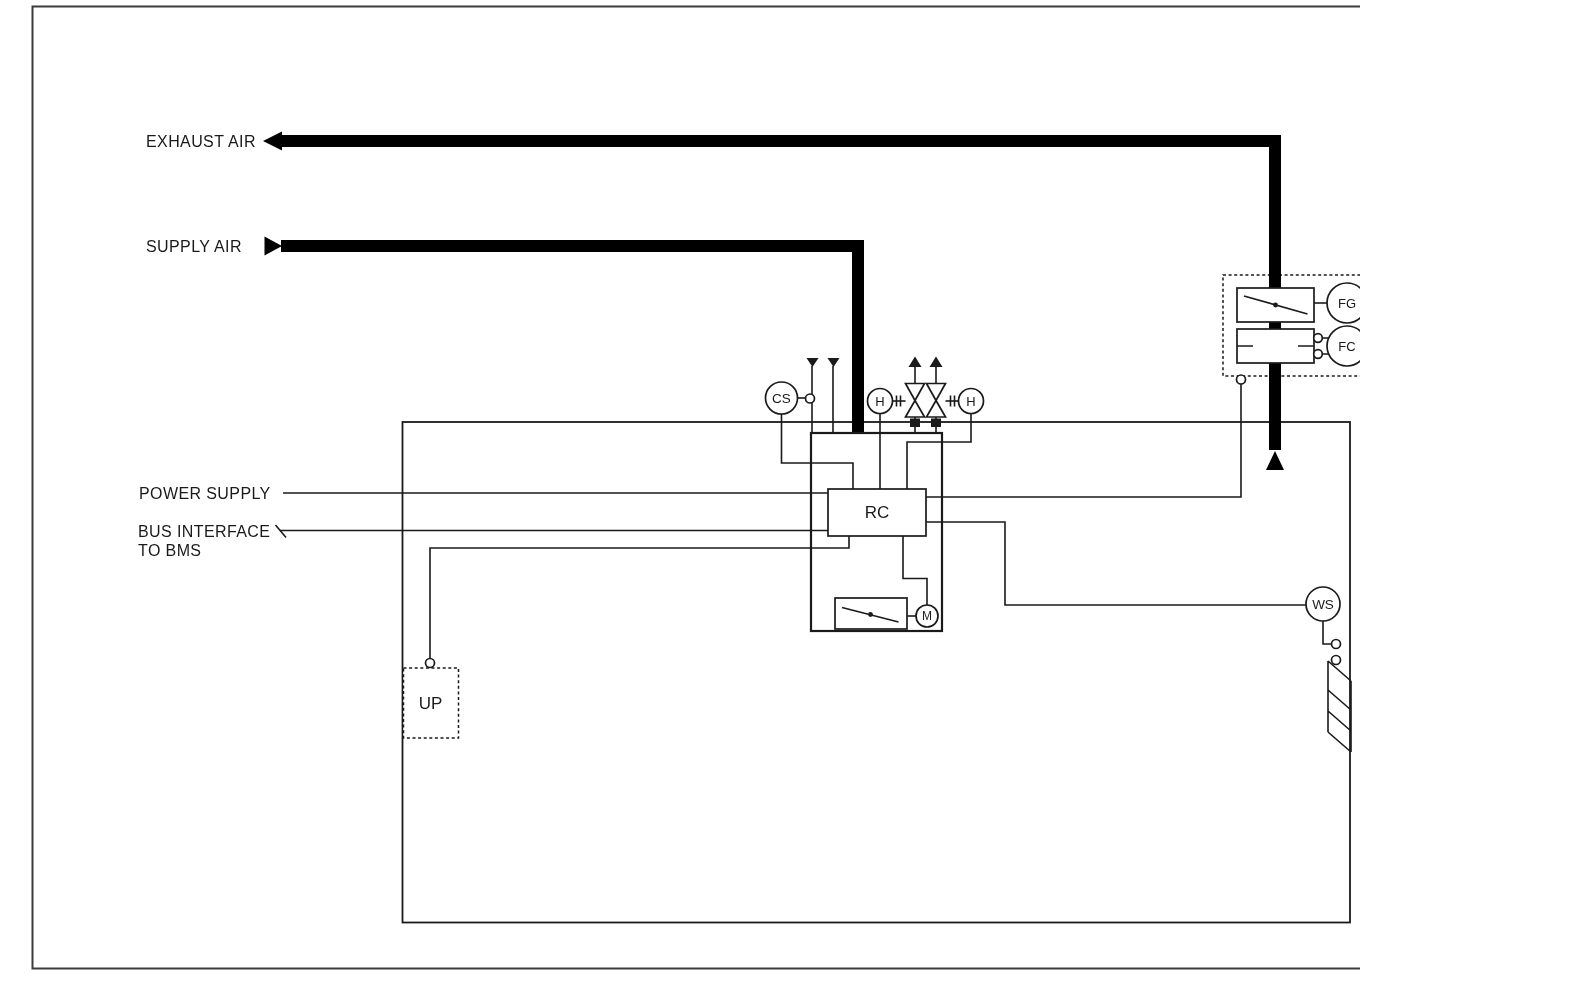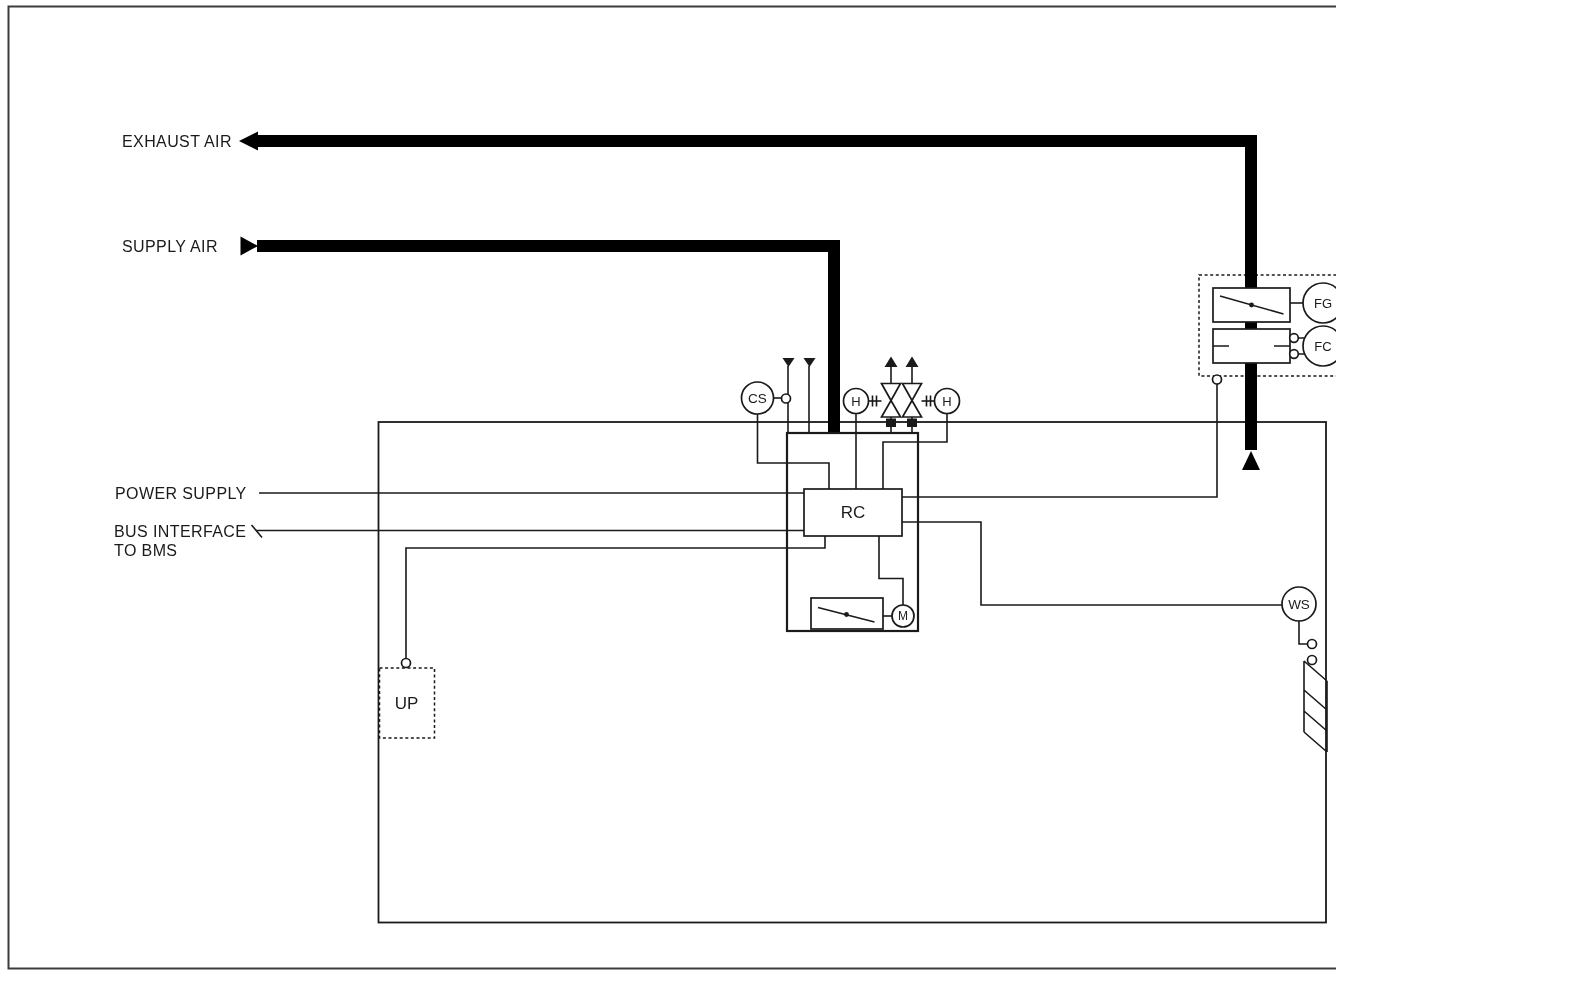--- a/index.html
+++ b/index.html
@@ -1,16 +1,16 @@
 <!DOCTYPE html>
 <html style="--color-background: #ffffff; --color-line: #1a1a1a; --color-duct: #000000; --color-frame: #3c3c3c;"><head>
 <meta charset="utf-8">
 <style>
   html,body{margin:0;padding:0;background:#fff;}
-  .stage{position:relative;width:1336px;height:982px;background:var(--color-background,#fff);overflow:hidden;}
+  .stage{position:relative;width:1336px;height:982px;background:var(--color-background,#fff);overflow:hidden;padding-left:24px;}
   svg{display:block;}
   .frame{fill:none;stroke:var(--color-frame,#3c3c3c);stroke-width:2;}
   .duct{fill:none;stroke:var(--color-duct,#000);stroke-width:12;}
   .duct-fill{fill:var(--color-duct,#000);stroke:none;}
   .roombox{fill:none;stroke:var(--color-line,#1a1a1a);stroke-width:1.8;}
   .wire{fill:none;stroke:var(--color-line,#1a1a1a);stroke-width:1.6;}
   .encl{fill:none;stroke:var(--color-line,#1a1a1a);stroke-width:2.2;}
   .white{fill:#fff;stroke:var(--color-line,#1a1a1a);stroke-width:1.7;}
   .dashedbox{fill:none;stroke:var(--color-line,#1a1a1a);stroke-width:1.5;stroke-dasharray:3 2.6;}
   .dashedwhite{fill:#fff;stroke:var(--color-line,#1a1a1a);stroke-width:1.5;stroke-dasharray:3 2.6;}

